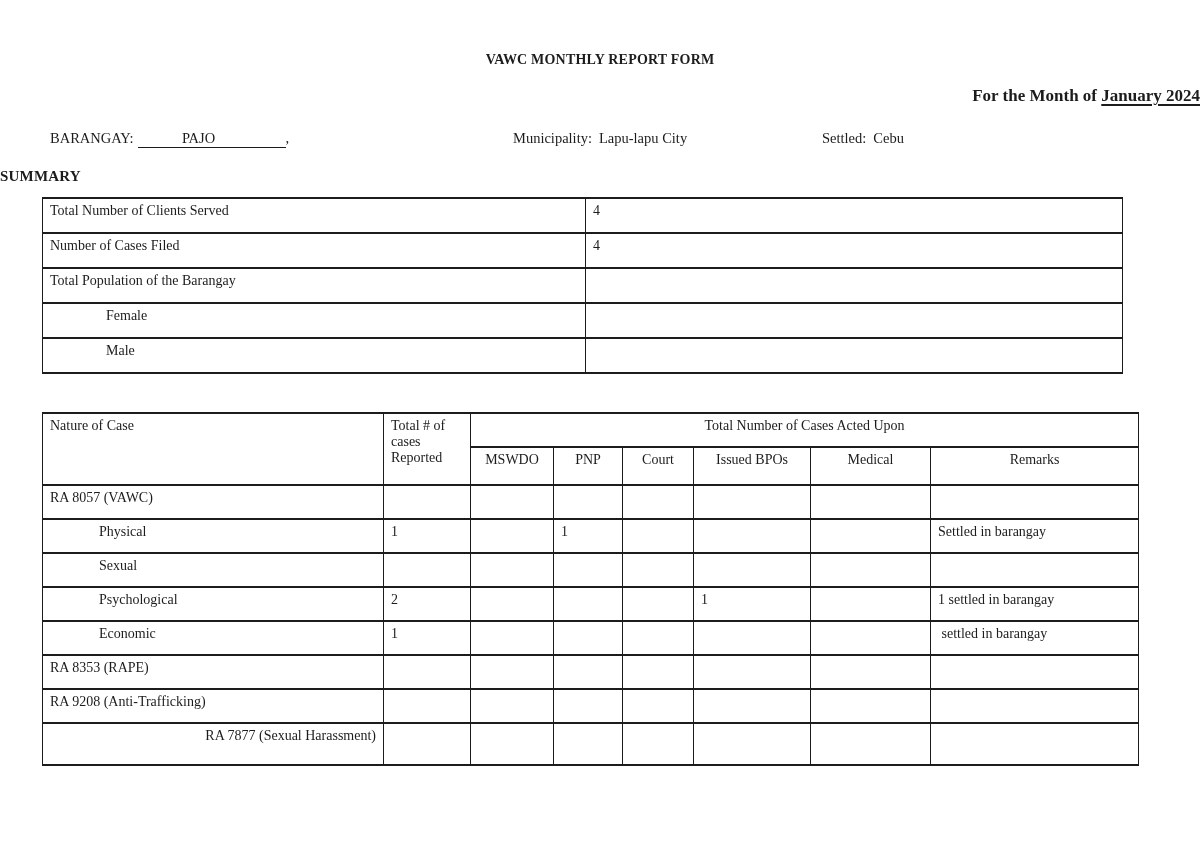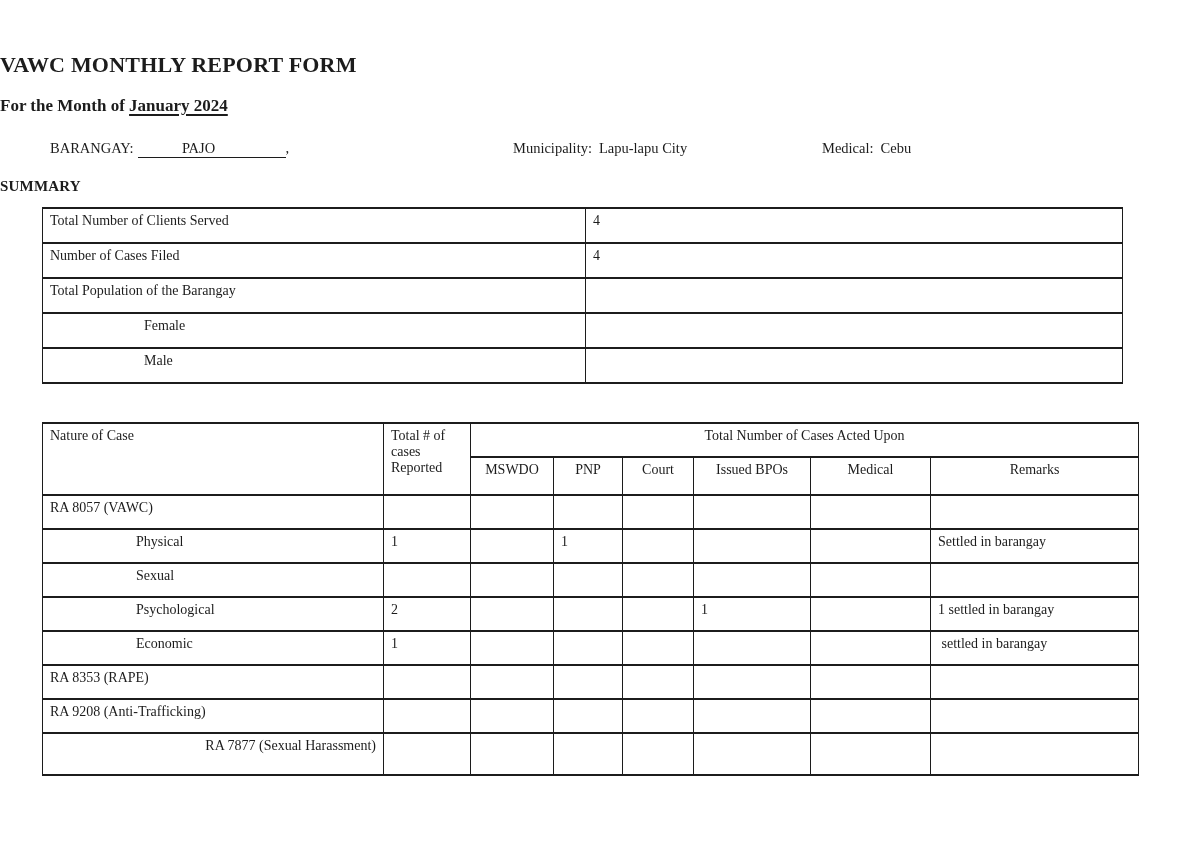--- a/index.html
+++ b/index.html
@@ -6,27 +6,27 @@
   html, body {
     width: 1200px; height: 849px;
     background: #ffffff;
     color: #1c1c1c;
     font-family: "Liberation Serif", "DejaVu Serif", serif;
     overflow: hidden;
   }
   .page { width: 1200px; height: 849px; padding-top: 52px; position: relative; }
 
   .title {
-    text-align: left;
-    font-size: 22px;
+    text-align: center;
+    font-size: 14px;
     font-weight: bold;
     letter-spacing: 0.2px;
   }
   .subtitle {
-    text-align: left;
+    text-align: right;
     font-size: 17px;
     font-weight: bold;
     margin-top: 18px;
   }
   .month-underline {
     text-decoration: underline;
     text-decoration-thickness: 2px;
     text-underline-offset: 3px;
   }
 
@@ -66,44 +66,44 @@
     vertical-align: top;
     font-size: 14px;
     font-weight: normal;
     text-align: left;
     padding: 4px 7px;
     overflow: hidden;
   }
 
   .summary-table { width: 1080px; margin: 12px 0 0 42px; }
   .summary-table td { height: 35px; }
-  .summary-table .indent { padding-left: 101px; margin-left: 40px; }
+  .summary-table .indent { padding-left: 63px; margin-left: 40px; }
 
   .cases-table { width: 1096px; margin: 38px 0 0 42px; border-radius: 8px; }
   .cases-table thead tr.h1 th { height: 34px; }
   .cases-table thead tr.h2 th { height: 38px; text-align: center; vertical-align: top; }
   .cases-table th.acted { text-align: center; }
   .cases-table tbody td { height: 34px; }
   .cases-table tbody tr.last td { height: 42px; text-align: right; }
-  .cases-table tbody .indent { padding-left: 93px; }
+  .cases-table tbody .indent { padding-left: 56px; }
   .cases-table td.remarks { white-space: pre-wrap; font-family: Liberation Serif, serif; }
 </style>
 </head>
 <body>
 
 <div class="page">
 
   <div class="title">VAWC MONTHLY REPORT FORM</div>
 
   <div class="subtitle"><span>For the Month of </span><span class="month-underline">January 2024</span></div>
 
   <div class="field-line">
     <span class="f f-barangay"><span class="lbl">BARANGAY:</span><span class="blank-line"><span>PAJO</span></span><span>,</span></span>
     <span class="f f-municipality"><span class="lbl">Municipality:</span><span>Lapu-lapu City</span></span>
-    <span class="f f-province"><span class="lbl">Medical:</span><span>Cebu</span></span>
+    <span class="f f-province"><span class="lbl">Settled:</span><span>Cebu</span></span>
   </div>
 
   <div class="summary-heading">SUMMARY</div>
 
   <table class="summary-table">
     <colgroup>
         <col style="width:543px">
         <col style="width:537px">
       </colgroup>
     <tbody>

